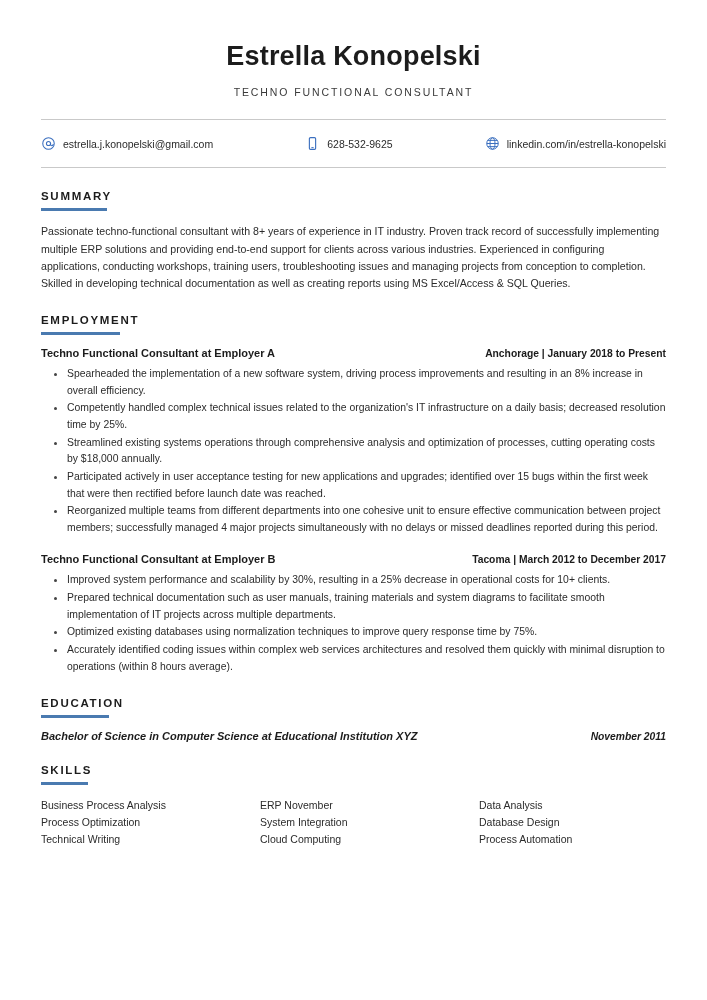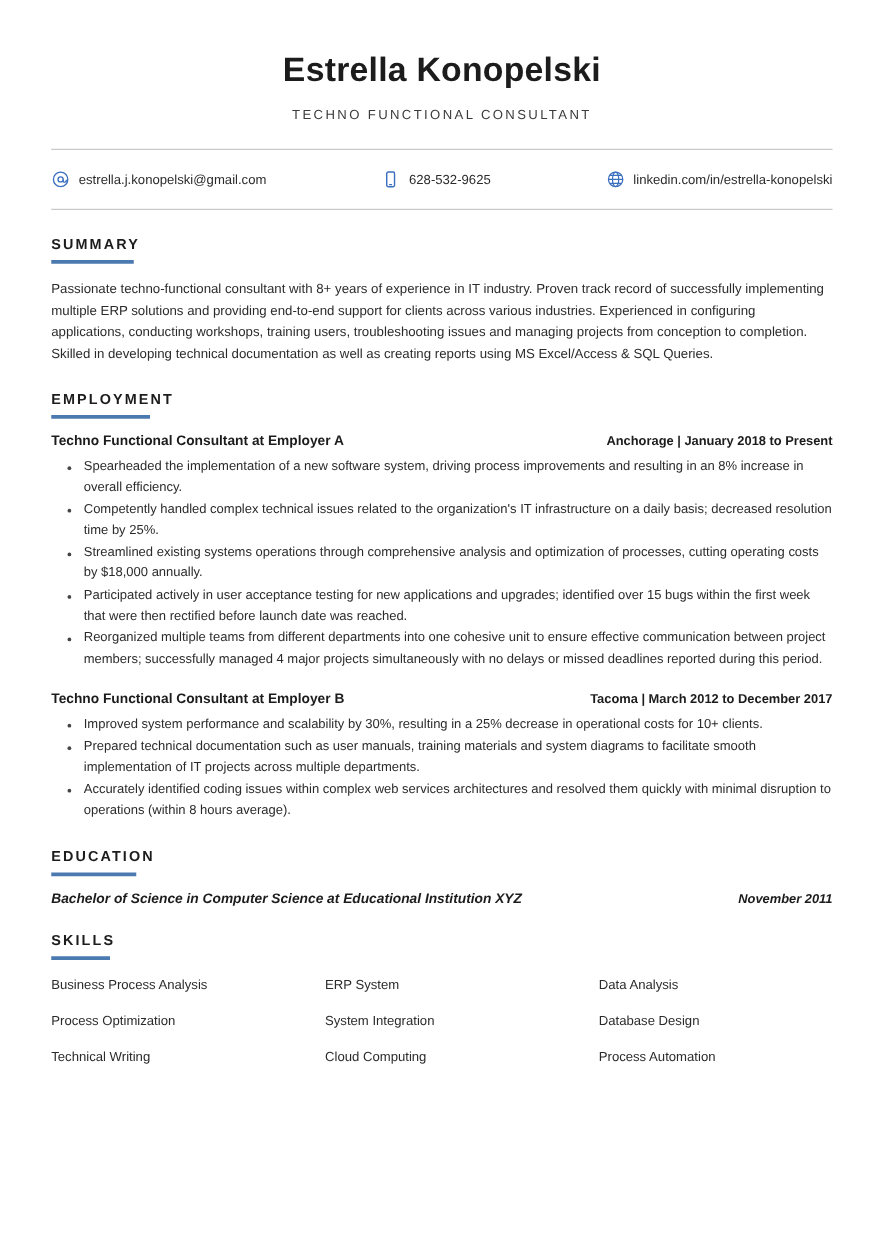--- a/index.html
+++ b/index.html
@@ -170,21 +170,21 @@
     font-size: 10.3px;
     font-weight: bold;
     color: #1c1c1c;
     white-space: nowrap;
   }
 
   
   .skills-grid {
     display: grid;
     grid-template-columns: 219px 219px 1fr;
-    row-gap: 12px;
+    row-gap: 0;
   }
   .skill-item {
     font-size: 10.5px;
     line-height: 1.62;
     color: #2b2b2b;
     padding: 0;
   }
 </style>
 </head>
 <body>
@@ -266,20 +266,21 @@
       </div>
 
       <div class="job">
         <div class="job-head">
           <div class="job-role">Techno Functional Consultant at Employer B</div>
           <div class="job-meta">Tacoma | March 2012 to December 2017</div>
         </div>
         <ul class="bullets">
           <li>Improved system performance and scalability by 30%, resulting in a 25% decrease in operational costs for 10+ clients.</li>
           <li>Prepared technical documentation such as user manuals, training materials and system diagrams to facilitate smooth implementation of IT projects across multiple departments.</li>
+          <li>Optimized existing databases using normalization techniques to improve query response time by 75%.</li>
           <li>Accurately identified coding issues within complex web services architectures and resolved them quickly with minimal disruption to operations (within 8 hours average).</li>
         </ul>
       </div>
 
     </div>
   </div>
 
   <div class="section">
     <div class="section-title">EDUCATION</div>
     <div class="section-underline w-education"></div>
@@ -290,21 +291,21 @@
       </div>
     </div>
   </div>
 
   <div class="section">
     <div class="section-title">SKILLS</div>
     <div class="section-underline w-skills"></div>
     <div class="section-body">
       <div class="skills-grid">
         <div class="skill-item">Business Process Analysis</div>
-        <div class="skill-item">ERP System</div>
+        <div class="skill-item">ERP November</div>
         <div class="skill-item">Data Analysis</div>
         <div class="skill-item">Process Optimization</div>
         <div class="skill-item">System Integration</div>
         <div class="skill-item">Database Design</div>
         <div class="skill-item">Technical Writing</div>
         <div class="skill-item">Cloud Computing</div>
         <div class="skill-item">Process Automation</div>
       </div>
     </div>
   </div>

